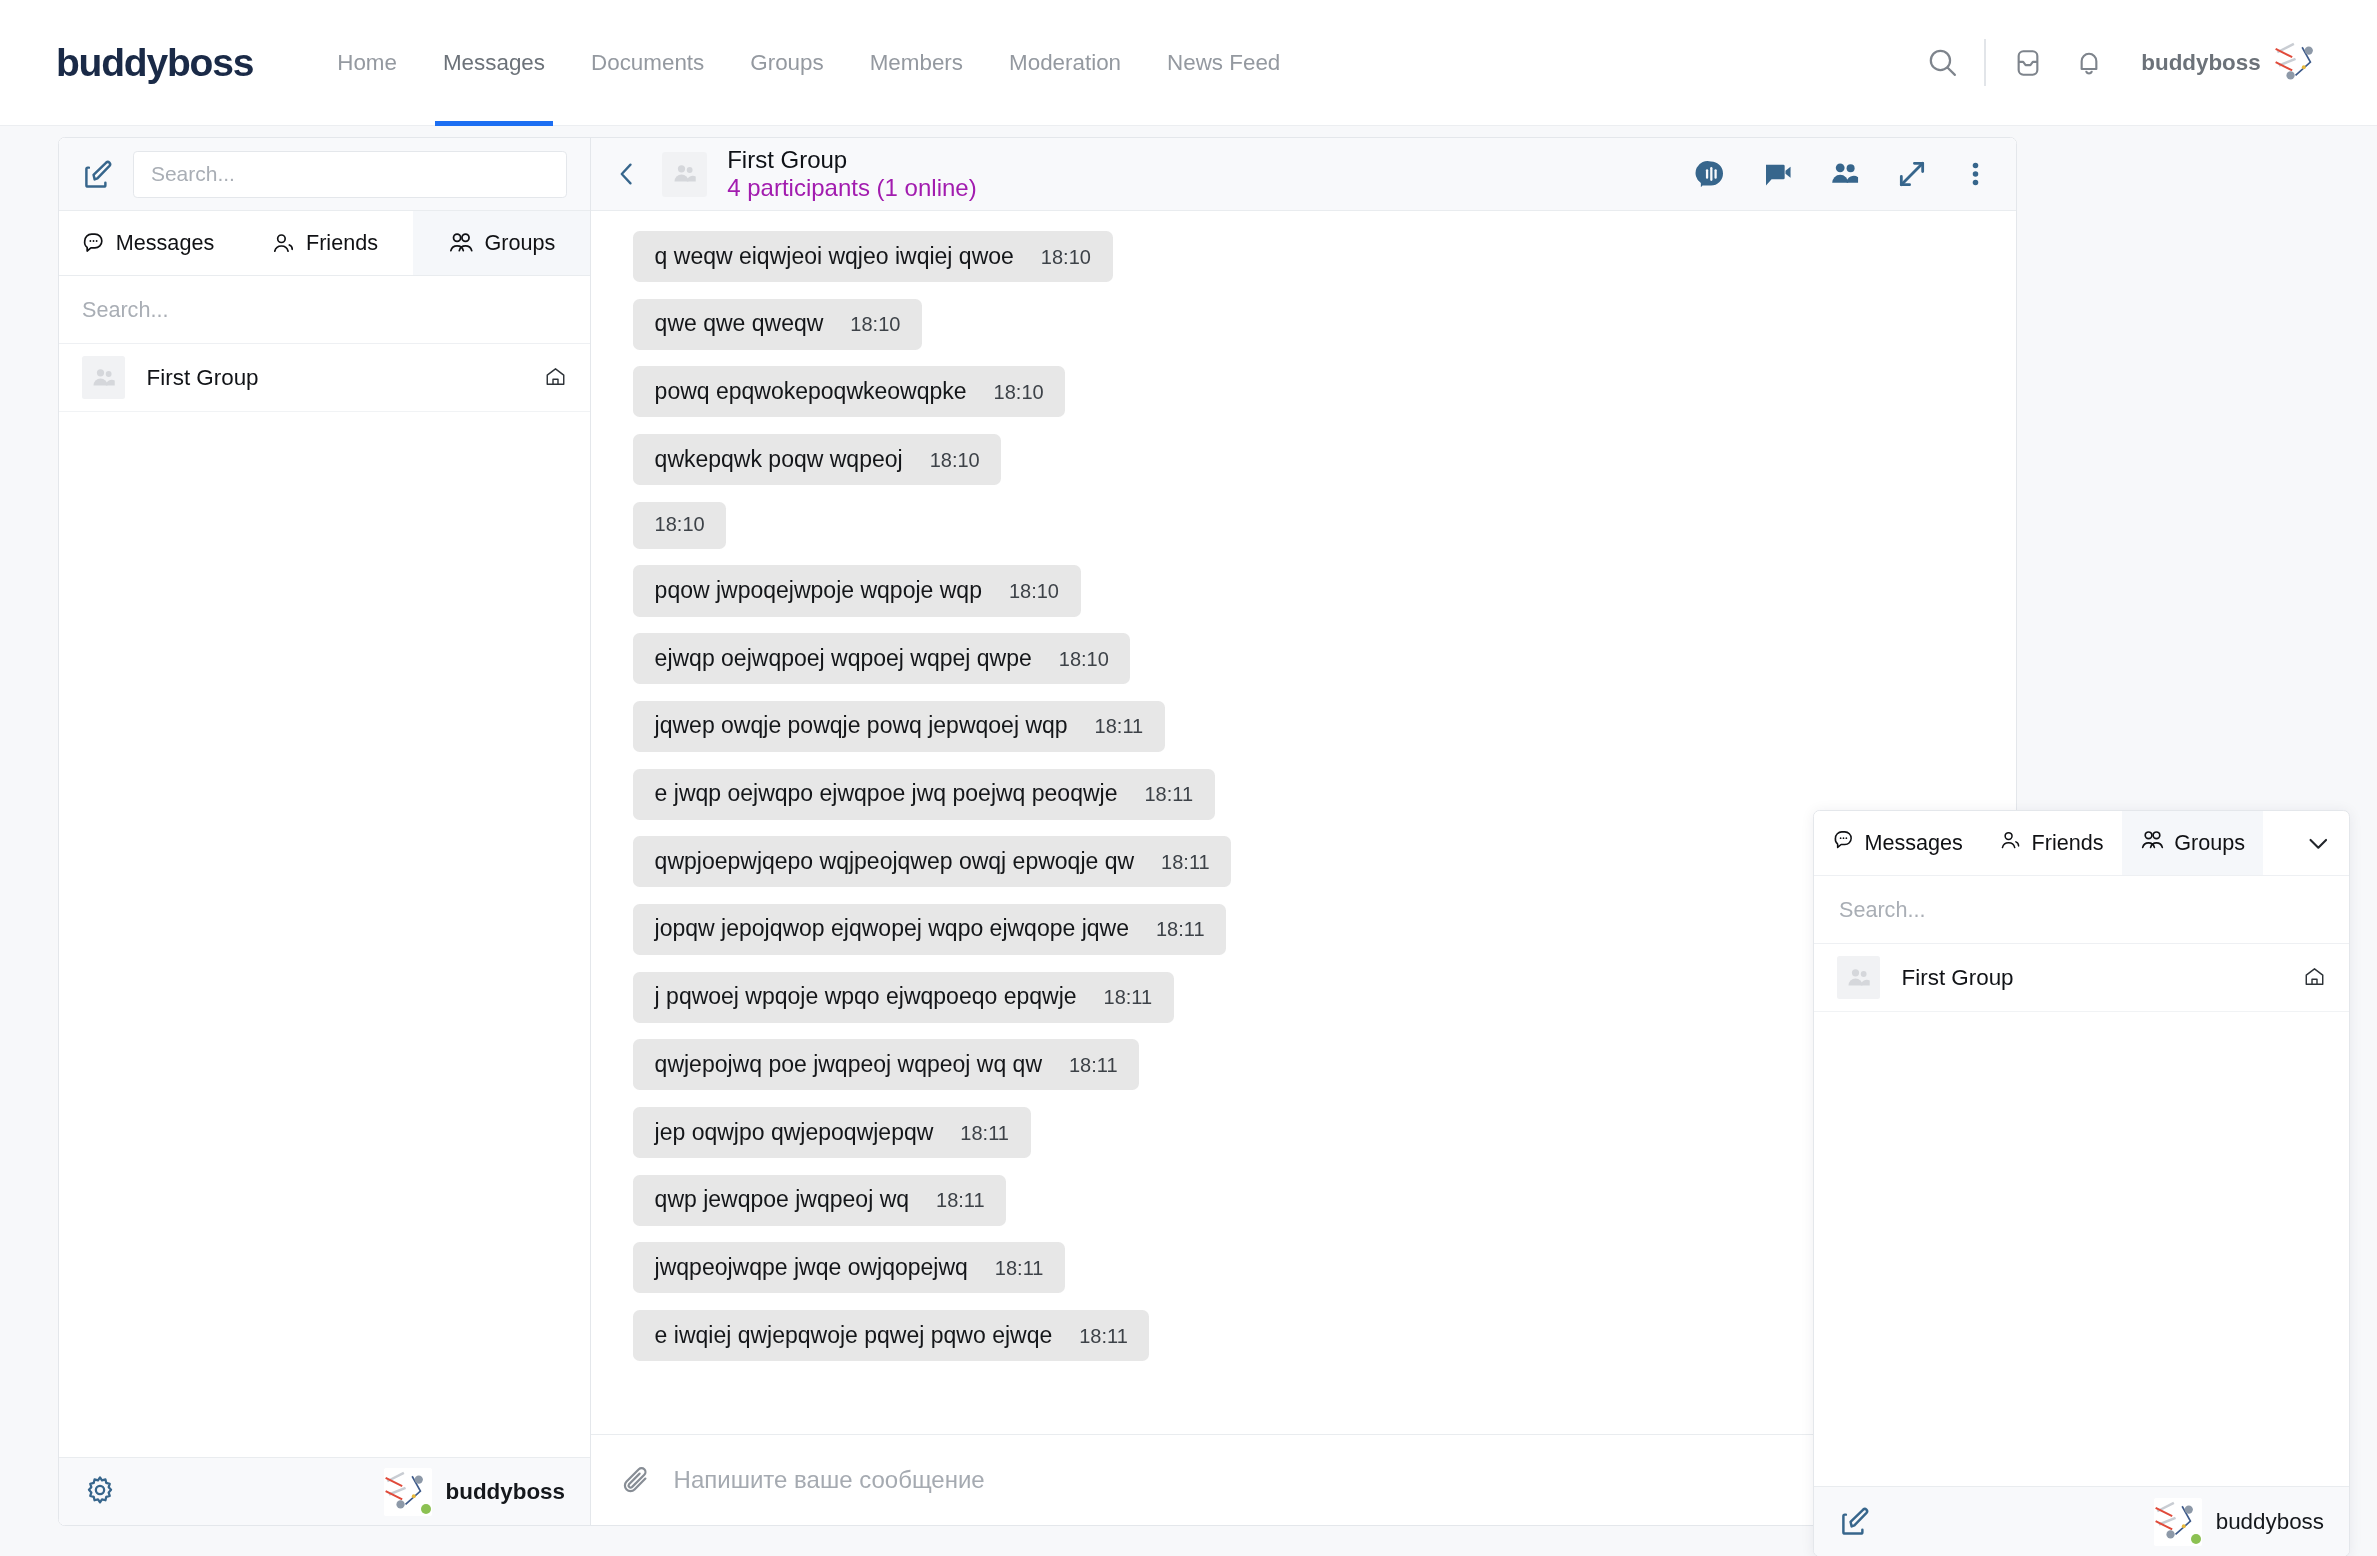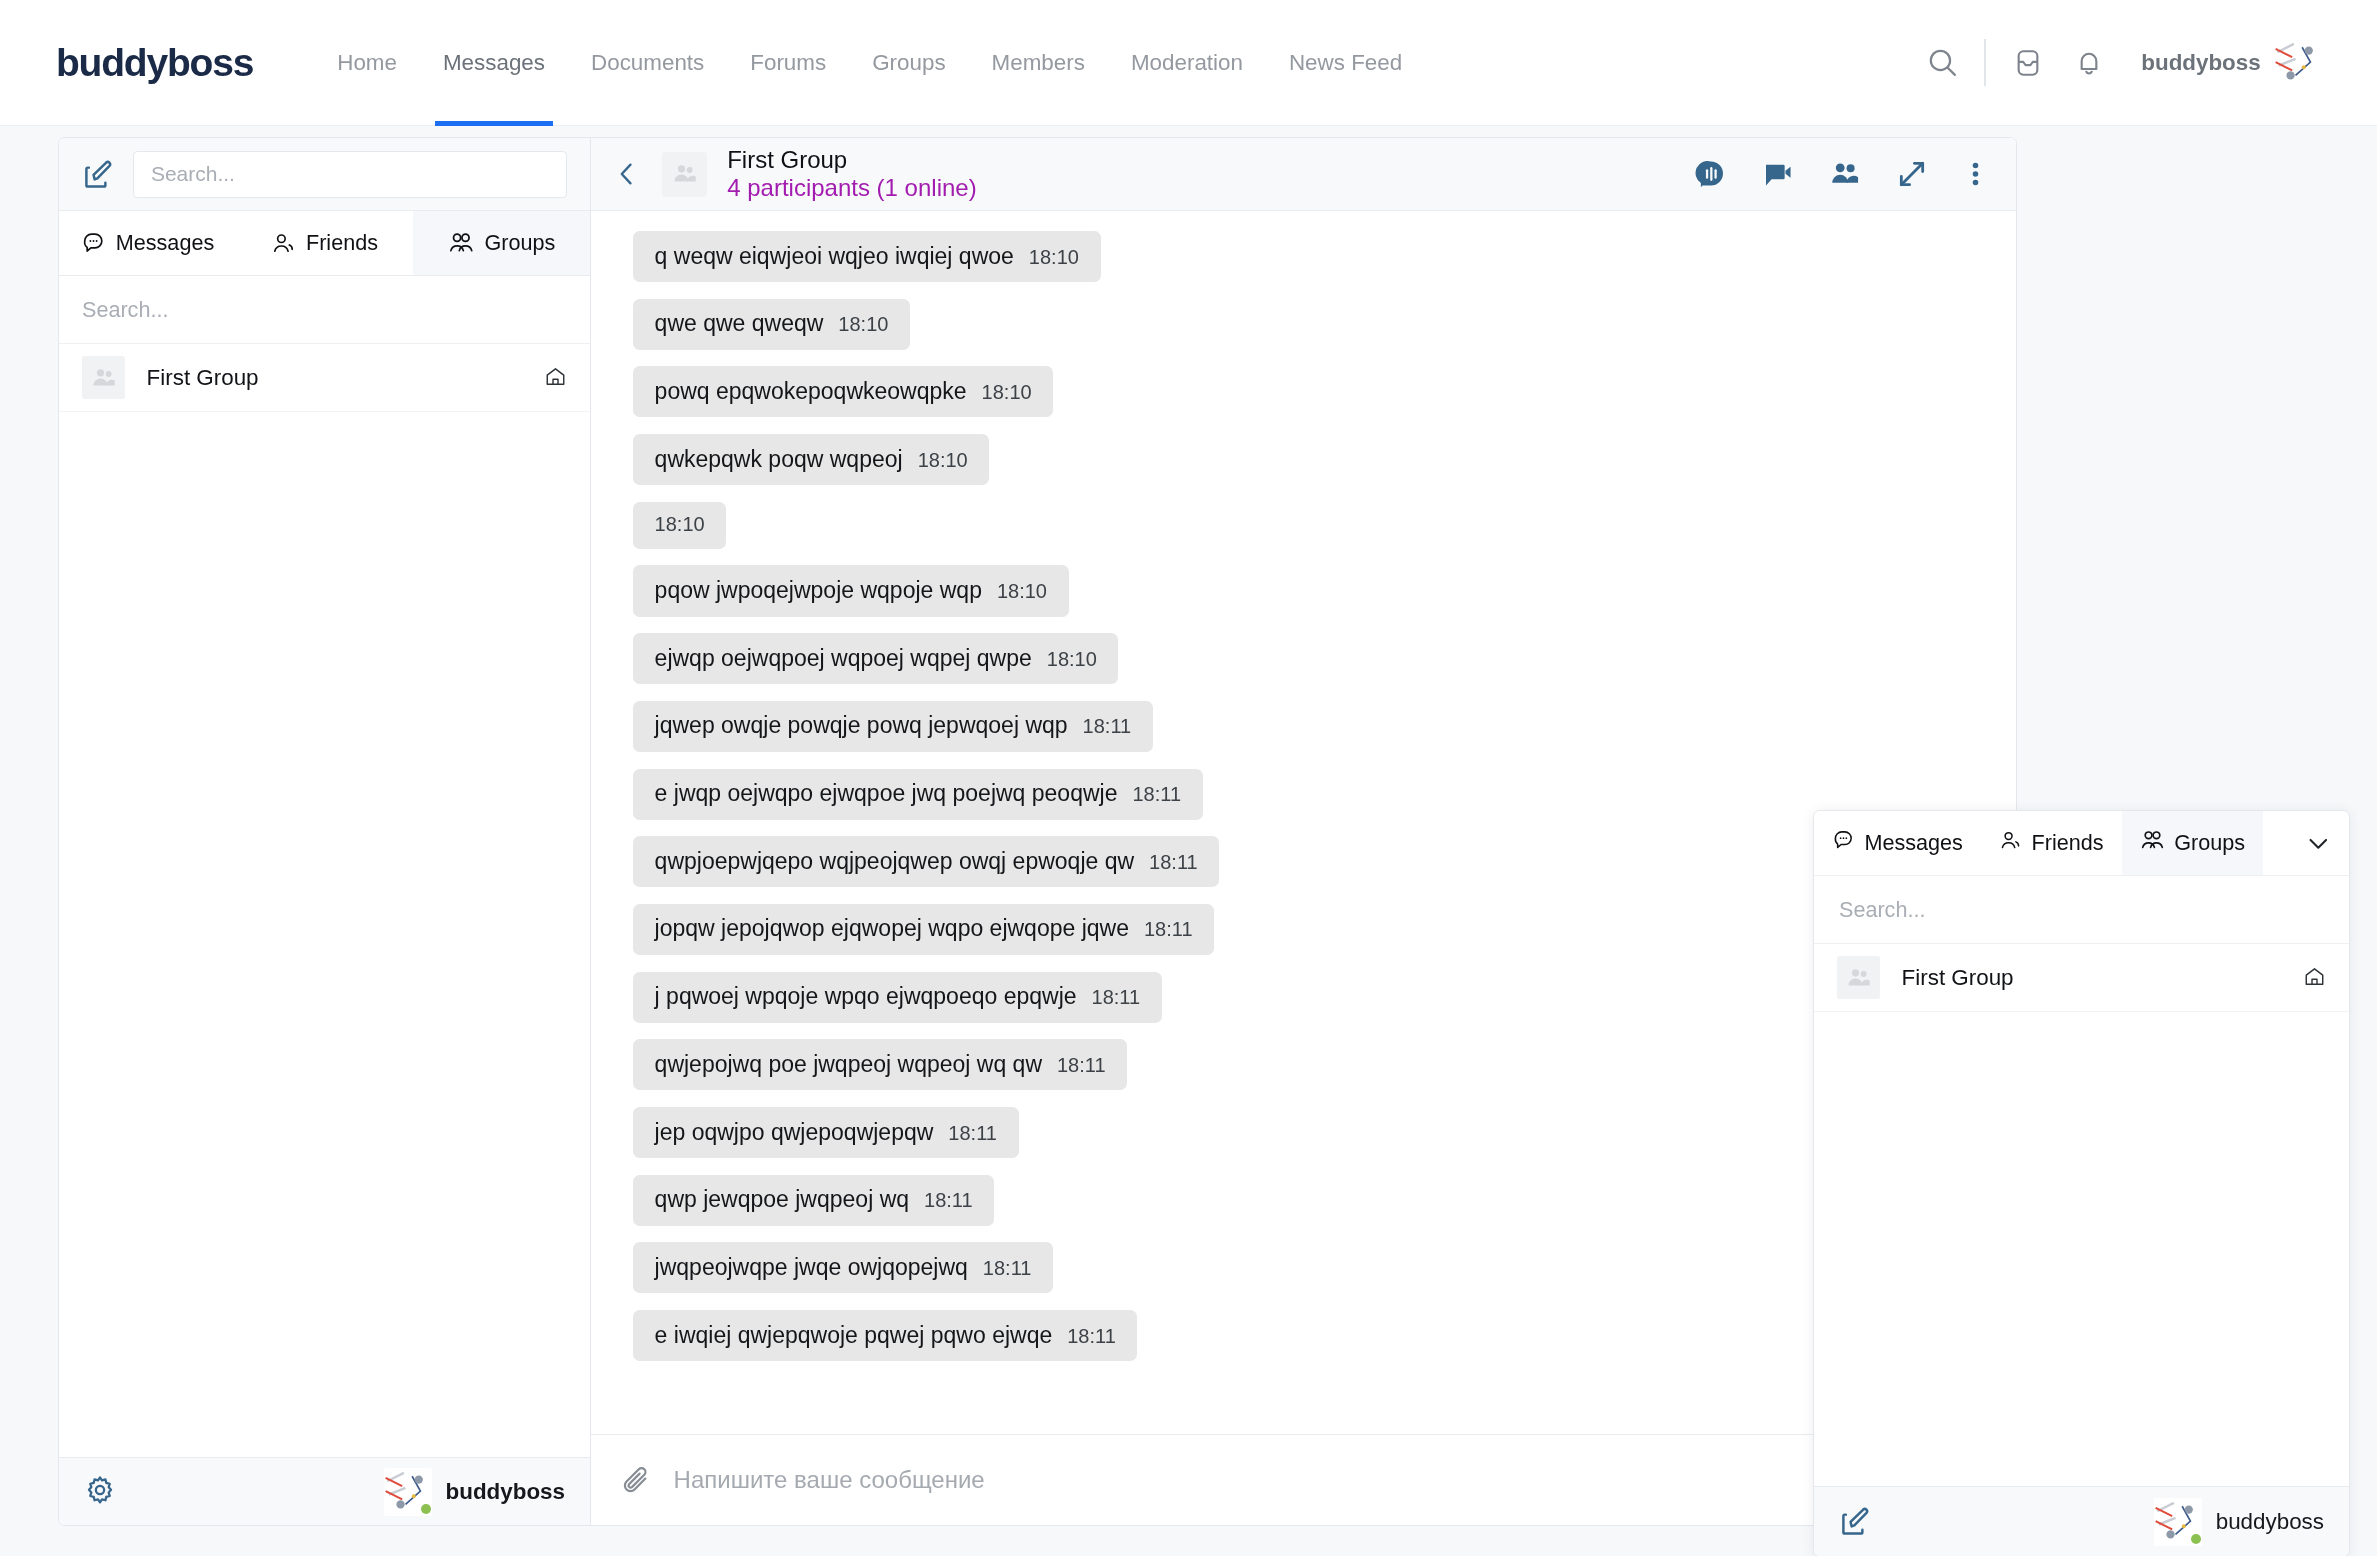--- a/index.html
+++ b/index.html
@@ -120,21 +120,21 @@
   #chat-actions { margin-left: auto; display: flex; align-items: center; gap: 35px; color: #37668c; }
   .chat-act { display: flex; align-items: center; justify-content: center; }
 
   #messages {
     flex: 1; padding: 20px 0 8.3px 0; overflow: hidden;
     display: flex; flex-direction: column; gap: 0;
   }
   .msg-row { padding: 0 0 0 42px; margin-bottom: 16.6px; display: flex; }
   .bubble {
     background: #e7e7e7; border-radius: 6.6px; padding: 11.6px 21.6px 12.5px 21.6px;
-    display: inline-flex; align-items: baseline; gap: 15px; max-width: 1163px;
+    display: inline-flex; align-items: baseline; gap: 27px; max-width: 1163px;
   }
   .bubble .txt { font-size: 23px; color: #141619; white-space: nowrap; }
   .bubble .time { font-size: 20px; color: #3d4248; white-space: nowrap; }
 
   #composer {
     height: 91px; border-top: 1.7px solid #e9ecef; display: flex; align-items: center;
     padding: 0 30px 0 28px; gap: 21.6px; flex: none; background: #ffffff;
   }
   #clip-icon { color: #878d95; display: flex; }
   #composer-input { flex: 1; font-size: 24px; color: #a5aab1; }
@@ -174,21 +174,20 @@
 </style>
 </head>
 <body>
 
 <div id="topnav">
   <div id="brand">buddyboss</div>
   <div id="navlinks">
     <a class="navlink">Home</a>
     <a class="navlink active">Messages</a>
     <a class="navlink">Documents</a>
-    <a class="navlink">Forums</a>
     <a class="navlink">Groups</a>
     <a class="navlink">Members</a>
     <a class="navlink">Moderation</a>
     <a class="navlink">News Feed</a>
   </div>
   <div id="navright">
     <div class="nav-icon-btn">
       <svg width="33" height="33" viewBox="0 0 24 24" fill="none" stroke="currentColor" stroke-width="1.6">
         <circle cx="10.5" cy="10.5" r="7"></circle>
           <line x1="15.6" y1="15.6" x2="21" y2="21" stroke-linecap="round"></line>

